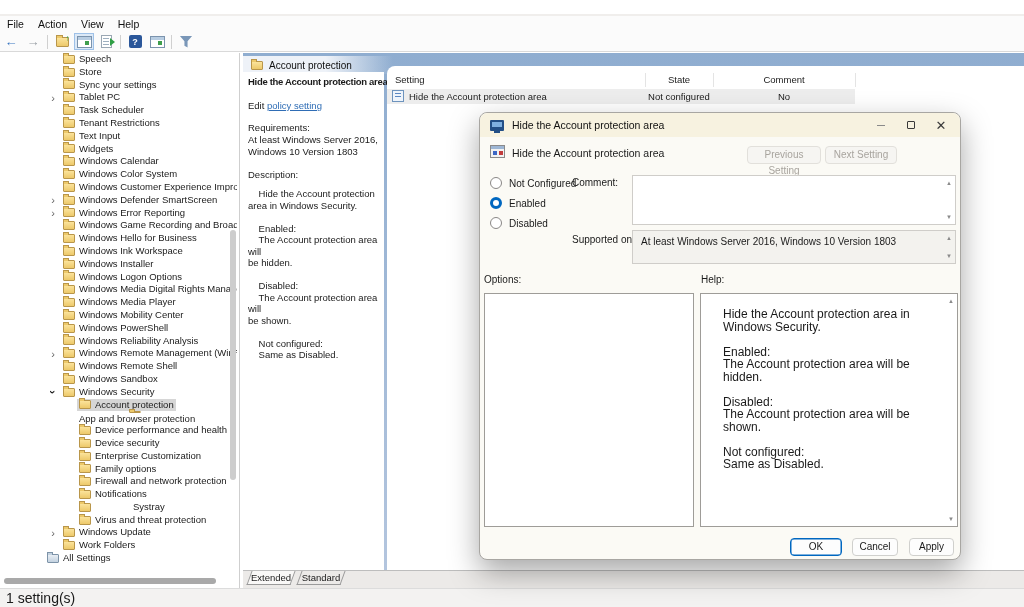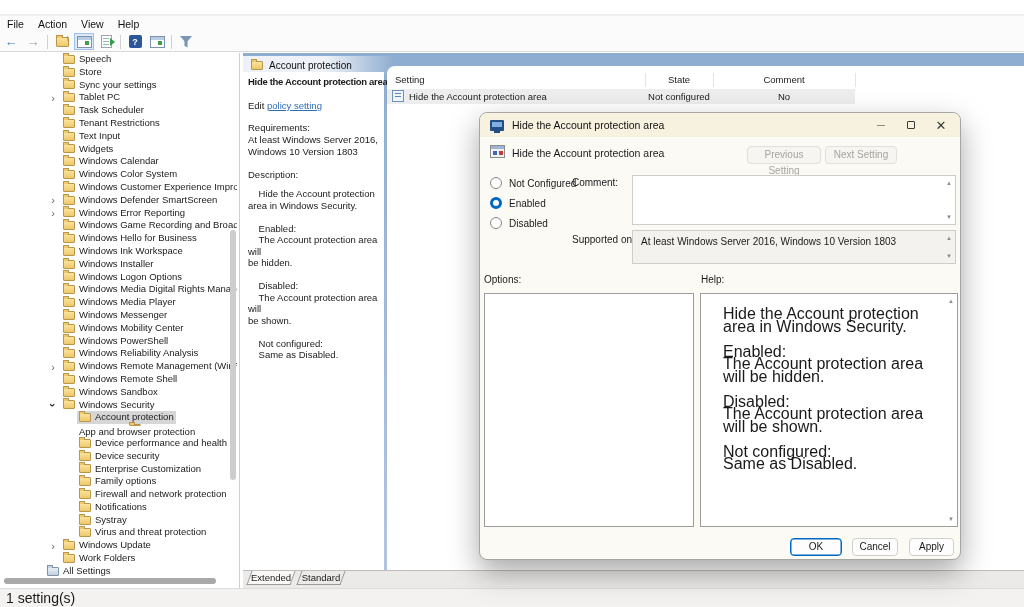--- a/index.html
+++ b/index.html
@@ -108,21 +108,21 @@
   .radio { width:12px; height:12px; border:1px solid #8a8886; border-radius:50%; background:#fff; margin-right:7px; }
   .radio.on { border:3.5px solid #0067c0; }
   .radio-label { font-size:10px; }
   .fld-label { position:absolute; font-size:10px; }
   .scrollbox { position:absolute; background:#fff; border:1px solid #cfcdc9; }
   .scrollbox.gray { background:#f3f2ee; }
   .sb-arrow { position:absolute; right:3px; font-size:6px; color:#8a8a8a; line-height:6px; }
   .sb-up { top:4px; } .sb-down { bottom:4px; }
   .supported-text { position:absolute; left:8px; top:5px; right:14px; font-size:10px; }
   .groupbox { position:absolute; background:#fff; border:1px solid #9e9c98; }
-  .help-text { position:absolute; left:22px; top:14px; right:16px; font-size:16px; line-height:12.5px; white-space:pre-wrap; }
+  .help-text { position:absolute; left:22px; top:14px; right:16px; font-size:12px; line-height:12.5px; white-space:pre-wrap; }
   .dlg-btn { position:absolute; top:425px; height:18px; background:#fdfdfd; border:1px solid #d0d0cd; border-radius:4px; font-size:10px; text-align:center; line-height:16px; color:#1a1a1a; }
   .dlg-btn.primary { border:1px solid #0067c0; box-shadow:inset 0 0 0 0.5px #0067c0; }
 </style>
 </head>
 <body>
 
 <div id="app">
 
   <div class="titlebar">
     <span class="app-icon"></span>
@@ -297,26 +297,20 @@
       </div>
       <div class="trow">
         <span class="titem" style="margin-left: 61px;">
           <span class="tree-folder"></span>
           <span>Windows Media Player</span>
         </span>
       </div>
       <div class="trow">
         <span class="titem" style="margin-left: 61px;">
           <span class="tree-folder"></span>
-          <span>Windows Messenger</span>
-        </span>
-      </div>
-      <div class="trow">
-        <span class="titem" style="margin-left: 61px;">
-          <span class="tree-folder"></span>
           <span>Windows Mobility Center</span>
         </span>
       </div>
       <div class="trow">
         <span class="titem" style="margin-left: 61px;">
           <span class="tree-folder"></span>
           <span>Windows PowerShell</span>
         </span>
       </div>
       <div class="trow">
@@ -393,21 +387,21 @@
           <span>Firewall and network protection</span>
         </span>
       </div>
       <div class="trow">
         <span class="titem" style="margin-left: 77px;">
           <span class="tree-folder"></span>
           <span>Notifications</span>
         </span>
       </div>
       <div class="trow">
-        <span class="titem" style="margin-left: 77px;">
+        <span class="titem" style="margin-left: 77px; gap: 38px;">
           <span class="tree-folder"></span>
           <span>Systray</span>
         </span>
       </div>
       <div class="trow">
         <span class="titem" style="margin-left: 77px;">
           <span class="tree-folder"></span>
           <span>Virus and threat protection</span>
         </span>
       </div>

